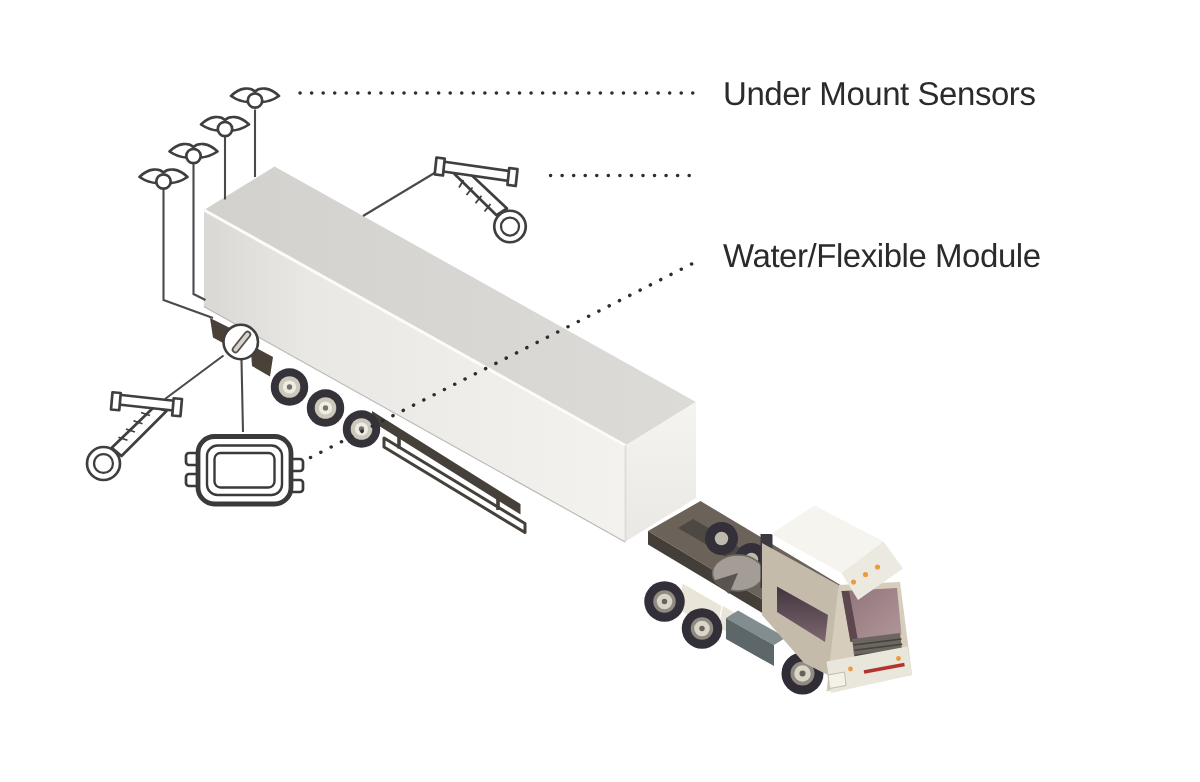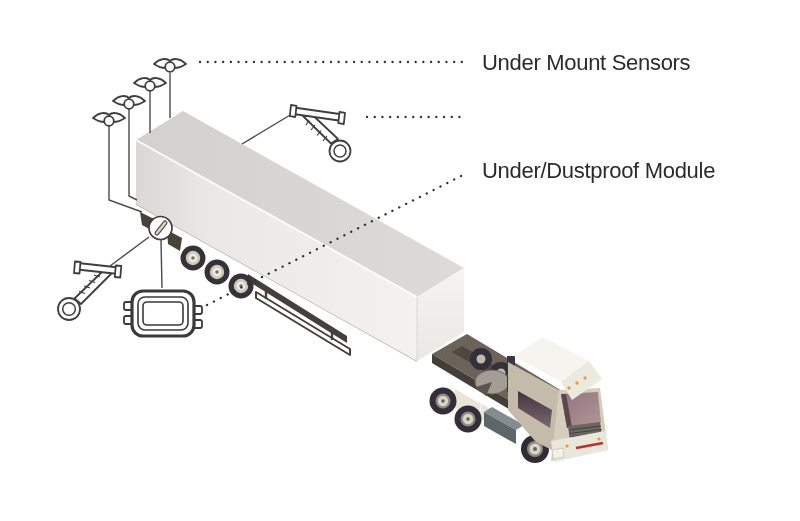--- a/index.html
+++ b/index.html
@@ -225,15 +225,15 @@
   </g>
 
   <g stroke="#2e2e2e" stroke-width="2.3" stroke-linecap="round" stroke-dasharray="0.1 7.6">
     <line x1="200" y1="62" x2="466" y2="62"></line>
     <line x1="367" y1="117" x2="466" y2="117"></line>
     <line x1="207" y1="305" x2="465" y2="174"></line>
   </g>
 </svg>
 
 <div class="label label-1">Under Mount Sensors</div>
-<div class="label label-3">Under/Dustproof Module</div>
+<div class="label label-3">Water/Flexible Module</div>
 
 </div>
 
 </body></html>

